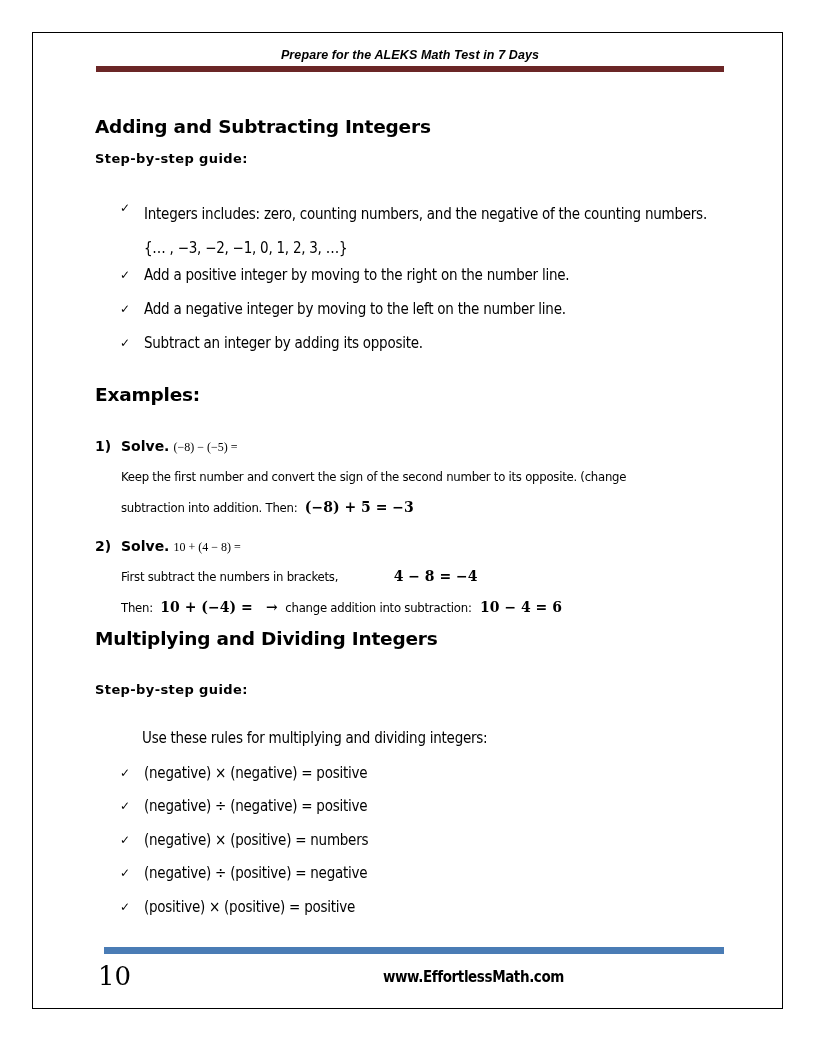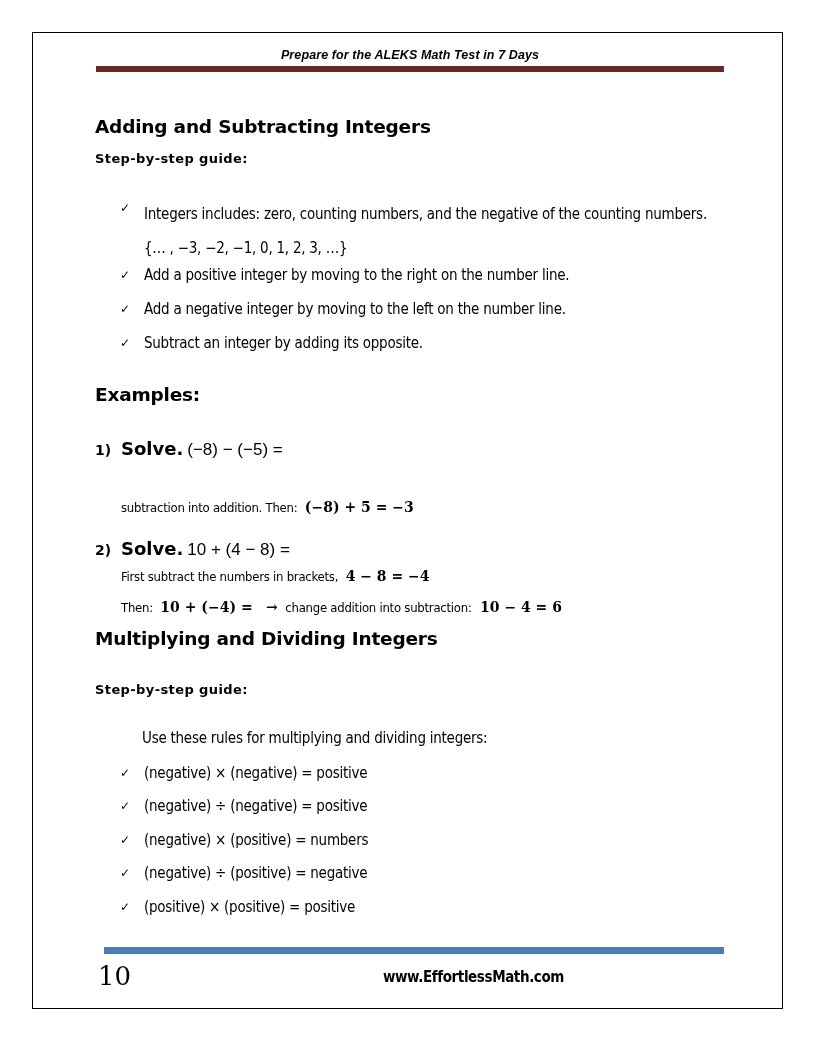--- a/index.html
+++ b/index.html
@@ -132,25 +132,25 @@
   .ex-num {
     font-family: "DejaVu Sans", sans-serif;
     font-weight: bold;
     font-size: 14px;
     width: 26px;
     flex: 0 0 26px;
   }
   .ex-solve {
     font-family: "DejaVu Sans", sans-serif;
     font-weight: bold;
-    font-size: 18px;
+    font-size: 14px;
   }
   .ex-expr {
-    font-family: Liberation Sans, sans-serif;
-    font-size: 17px;
+    font-family: Liberation Serif, serif;
+    font-size: 12px;
     padding-left: 4px;
   }
   .ex-detail {
     position: absolute;
     left: 121px;
     font-family: "DejaVu Sans Condensed", "DejaVu Sans", sans-serif;
     font-size: 13px;
     letter-spacing: -0.25px;
     white-space: nowrap;
   }
@@ -218,35 +218,36 @@
   </div>
 
   <div class="h-section" style="top:384px;">Examples:</div>
 
   <div class="ex-row" style="top:438px;">
     <span class="ex-num">1)</span>
     <span class="ex-solve">Solve.</span>
     <span class="ex-expr">(−8) − (−5) =</span>
   </div>
 
+  <div class="ex-detail" style="top:469px;">Keep the first number and convert the sign of the second number to its opposite. (change</div>
 
   <div class="ex-detail" style="top:499px;">
     <span>subtraction into addition. Then:</span>
     <span class="mathy" style="font-size:14px;padding-left:4px;">(−8) + 5 = −3</span>
   </div>
 
   <div class="ex-row" style="top:538px;">
     <span class="ex-num">2)</span>
     <span class="ex-solve">Solve.</span>
     <span class="ex-expr">10 + (4 − 8) =</span>
   </div>
 
   <div class="ex-detail" style="top:568px;">
     <span>First subtract the numbers in brackets,</span>
-    <span class="mathy" style="font-size:14px;padding-left:4px;">4 − 8 = −4</span>
+    <span class="mathy" style="font-size:14px;padding-left:4px;margin-left:48px;">4 − 8 = −4</span>
   </div>
 
   <div class="ex-detail" style="top:599px;">
     <span>Then:</span>
     <span class="mathy" style="font-size:14px;padding-left:4px;">10 + (−4) =</span>
     <span class="mathy" style="font-size:14px;padding-left:10px;">→</span>
     <span style="padding-left:4px;">change addition into subtraction:</span>
     <span class="mathy" style="font-size:14px;padding-left:5px;">10 − 4 = 6</span>
   </div>
 

